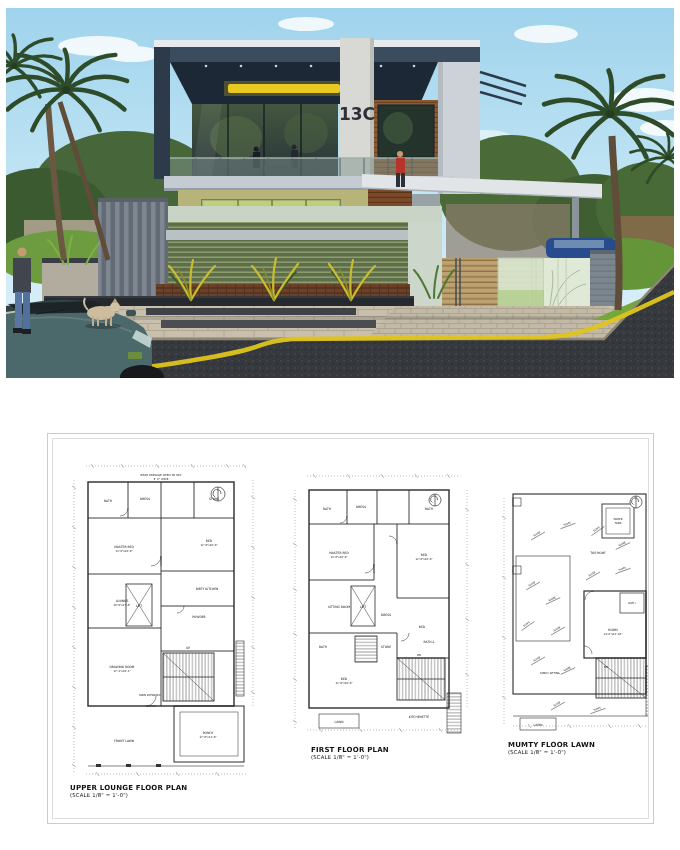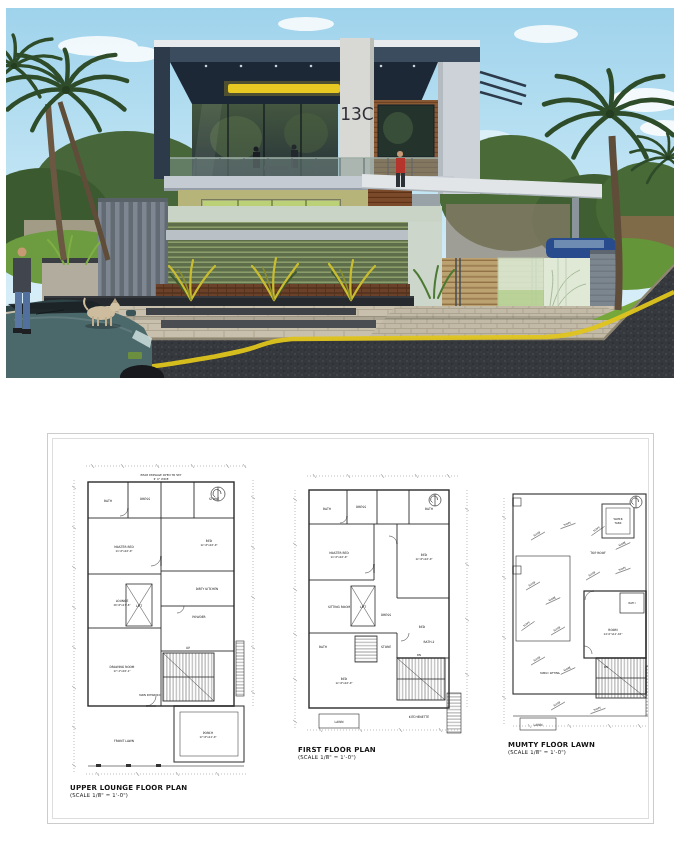--- a/index.html
+++ b/index.html
@@ -1,18 +1,18 @@
 <!DOCTYPE html>
 <html><head>
 <meta charset="utf-8">
 <style>
   html,body{margin:0;padding:0;background:#fff;}
   #canvas{position:relative;width:680px;height:850px;background:#fff;overflow:hidden;
           font-family:"DejaVu Sans",sans-serif;}
-  #render-wrap{position:absolute;left:6px;top:8px;width:668px;height:370px;}
+  #render-wrap{position:absolute;left:6px;top:8px;width:668px;height:370px;font-weight:bold;}
   #sheet{position:absolute;left:47px;top:433px;width:605px;height:389px;
          border:1.5px solid #cccccc;background:#fff;}
   #sheet-inner{position:absolute;left:4px;top:4px;right:4px;bottom:4px;
          border:1px solid #dedede;overflow:hidden;}
   .plan-svg{position:absolute;}
   .ptitle{position:absolute;color:#111;letter-spacing:.2px;}
   .ptitle .t{font-weight:bold;font-size:7px;line-height:8px;}
   .ptitle .s{font-size:5.3px;line-height:7px;}
   svg text{font-family:"DejaVu Sans",sans-serif;}
 </style>
@@ -589,21 +589,21 @@
           <text x="52" y="198" font-size="2.6">FAMILY SITTING</text>
           <text x="108" y="192" font-size="2.6">DN</text>
           <text x="40" y="250">LAWN</text>
         </g>
       </svg>
 
       <div class="ptitle" style="left:17px;top:345px">
         <div class="t">UPPER LOUNGE FLOOR PLAN</div>
         <div class="s">(SCALE 1/8" = 1'-0")</div>
       </div>
-      <div class="ptitle" style="left:245px;top:307px">
+      <div class="ptitle" style="left:258px;top:307px">
         <div class="t">FIRST FLOOR PLAN</div>
         <div class="s">(SCALE 1/8" = 1'-0")</div>
       </div>
       <div class="ptitle" style="left:455px;top:302px">
         <div class="t">MUMTY FLOOR LAWN</div>
         <div class="s">(SCALE 1/8" = 1'-0")</div>
       </div>
 
     </div>
   </div>

